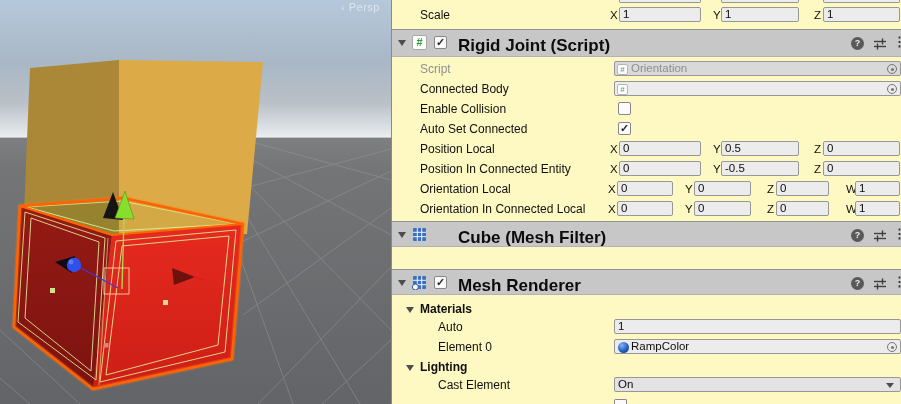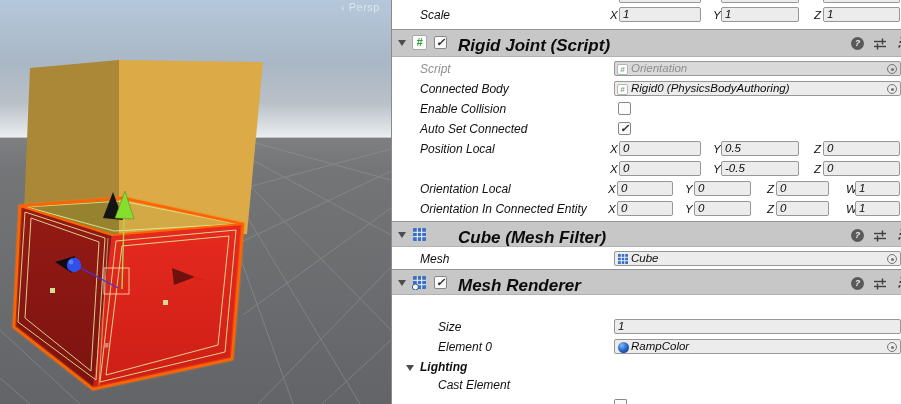--- a/index.html
+++ b/index.html
@@ -4,21 +4,21 @@
 <style>
   html,body{margin:0;padding:0;background:#333;}
   #app{position:relative;width:901px;height:404px;overflow:hidden;font-family:"Liberation Sans",sans-serif;background:#c8c8c8;}
 
   
   #scene{position:absolute;left:0;top:0;width:391px;height:404px;}
   #persp{position:absolute;left:300px;top:1px;width:80px;text-align:right;font-size:11px;letter-spacing:.5px;
          color:rgba(255,255,255,.55);pointer-events:none;}
 
   
-  #inspector{position:absolute;left:391px;top:0;width:510px;height:404px;background:#ffffff;border-left:1px solid #8a8a8a;box-sizing:border-box;font-style:italic;}
+  #inspector{position:absolute;left:391px;top:0;width:510px;height:404px;background:#fef9c3;border-left:1px solid #8a8a8a;box-sizing:border-box;}
   .row{position:absolute;left:0;right:0;height:20px;}
   .lbl{position:absolute;top:2px;font-size:12px;color:#101010;white-space:nowrap;}
   .lbl.dis{color:#8f8f8f;}
   .ind{left:46px;}
   .plain{left:28px;}
   .field{position:absolute;top:1px;height:15px;box-sizing:border-box;background:#ececec;border:1px solid #979797;
          border-radius:2px;font-size:11.5px;line-height:13px;padding:0 3px;color:#0d0d0d;white-space:nowrap;overflow:hidden;}
   .field.dis{background:#d9d9d9;color:#8f8f8f;}
   .objfield{padding-left:16px;}
   .axis{position:absolute;top:3px;font-size:11.5px;color:#101010;}
@@ -189,21 +189,20 @@
         <span class="minihash">#</span>
         <span>Orientation</span>
         <span class="picker"></span>
       </div>
     </div>
 
     <div class="row" style="top:80px">
       <span class="lbl plain">Connected Body</span>
       <div class="field wf objfield">
         <span class="minihash">#</span>
-        <span>Rigid0 (PhysicsBodyAuthoring)</span>
         <span class="picker"></span>
       </div>
     </div>
 
     <div class="row" style="top:100px">
       <span class="lbl plain">Enable Collision</span>
       <div class="chk"></div>
     </div>
 
     <div class="row" style="top:120px">
@@ -215,20 +214,21 @@
       <span class="lbl plain">Position Local</span>
       <span class="axis x3l">X</span>
       <div class="field x3f">0</div>
       <span class="axis y3l">Y</span>
       <div class="field y3f">0.5</div>
       <span class="axis z3l">Z</span>
       <div class="field z3f">0</div>
     </div>
 
     <div class="row" style="top:160px">
+      <span class="lbl plain">Position In Connected Entity</span>
       <span class="axis x3l">X</span>
       <div class="field x3f">0</div>
       <span class="axis y3l">Y</span>
       <div class="field y3f">-0.5</div>
       <span class="axis z3l">Z</span>
       <div class="field z3f">0</div>
     </div>
 
     <div class="row" style="top:180px">
       <span class="lbl plain">Orientation Local</span>
@@ -236,21 +236,21 @@
       <div class="field x4f">0</div>
       <span class="axis y4l">Y</span>
       <div class="field y4f">0</div>
       <span class="axis z4l">Z</span>
       <div class="field z4f">0</div>
       <span class="axis w4l">W</span>
       <div class="field w4f">1</div>
     </div>
 
     <div class="row" style="top:200px">
-      <span class="lbl plain">Orientation In Connected Entity</span>
+      <span class="lbl plain">Orientation In Connected Local</span>
       <span class="axis x4l">X</span>
       <div class="field x4f">0</div>
       <span class="axis y4l">Y</span>
       <div class="field y4f">0</div>
       <span class="axis z4l">Z</span>
       <div class="field z4f">0</div>
       <span class="axis w4l">W</span>
       <div class="field w4f">1</div>
     </div>
 
@@ -271,36 +271,20 @@
         <g stroke="#3f3f3f" stroke-width="1.4">
             <line x1="1" y1="3.5" x2="13" y2="3.5"></line>
             <line x1="9.5" y1="0.5" x2="9.5" y2="6.5"></line>
         <line x1="1" y1="8.5" x2="13" y2="8.5"></line>
             <line x1="4.5" y1="5.5" x2="4.5" y2="11.5"></line>
           </g>
       </svg>
       <div class="kebab">⋮</div>
     </div>
 
-    <div class="row" style="top:250px">
-      <span class="lbl plain">Mesh</span>
-      <div class="field wf objfield">
-        <svg class="minigrid" viewBox="0 0 10 10">
-          <rect x="0" y="0" width="10" height="10" fill="#3b6fc4"></rect>
-          <g stroke="#f2f5fa" stroke-width="0.9">
-              <line x1="3.3" y1="0" x2="3.3" y2="10"></line>
-              <line x1="6.7" y1="0" x2="6.7" y2="10"></line>
-          <line x1="0" y1="3.3" x2="10" y2="3.3"></line>
-              <line x1="0" y1="6.7" x2="10" y2="6.7"></line>
-            </g>
-        </svg>
-        <span>Cube</span>
-        <span class="picker"></span>
-      </div>
-    </div>
 
     <div class="chead" style="top:269px;height:26px">
       <div class="tri"></div>
       <svg class="cicon" viewBox="0 0 15 15">
         <rect x="1" y="1" width="13" height="13" rx="1" fill="#3b6fc4"></rect>
         <g stroke="#f2f5fa" stroke-width="1">
             <line x1="5.3" y1="1" x2="5.3" y2="14"></line>
             <line x1="9.7" y1="1" x2="9.7" y2="14"></line>
         <line x1="1" y1="5.3" x2="14" y2="5.3"></line>
             <line x1="1" y1="9.7" x2="14" y2="9.7"></line>
@@ -314,39 +298,47 @@
         <g stroke="#3f3f3f" stroke-width="1.4">
             <line x1="1" y1="3.5" x2="13" y2="3.5"></line>
             <line x1="9.5" y1="0.5" x2="9.5" y2="6.5"></line>
         <line x1="1" y1="8.5" x2="13" y2="8.5"></line>
             <line x1="4.5" y1="5.5" x2="4.5" y2="11.5"></line>
           </g>
       </svg>
       <div class="kebab">⋮</div>
     </div>
 
+    <div class="row" style="top:300px">
+      <div class="tri sub"></div>
+      <span class="lbl plain subhead">Materials</span>
+    </div>
 
     <div class="row" style="top:318px">
-      <span class="lbl ind">Size</span>
+      <span class="lbl ind">Auto</span>
       <div class="field wf">1</div>
     </div>
 
     <div class="row" style="top:338px">
       <span class="lbl ind">Element 0</span>
       <div class="field wf objfield">
         <span class="matball"></span>
         <span>RampColor</span>
         <span class="picker"></span>
       </div>
     </div>
 
     <div class="row" style="top:358px">
       <div class="tri sub"></div>
       <span class="lbl plain subhead">Lighting</span>
     </div>
 
     <div class="row" style="top:376px">
       <span class="lbl ind">Cast Element</span>
+      <div class="field wf drop">
+        <span>On</span>
+        <span class="droparrow"></span>
+      </div>
     </div>
 
     <div style="position:absolute;left:222px;top:399px;width:13px;height:5px;background:#fbfbfb;border:1px solid #878787;border-bottom:none;box-sizing:border-box;border-radius:2px 2px 0 0;"></div>
   </div>
 </div>
 
 </body></html>

